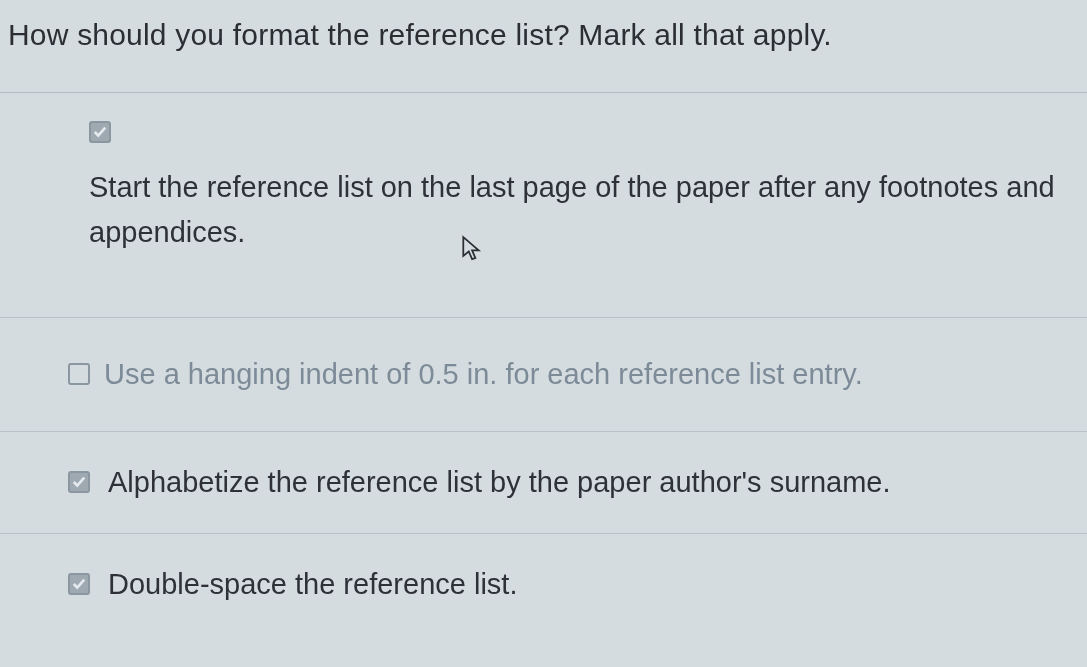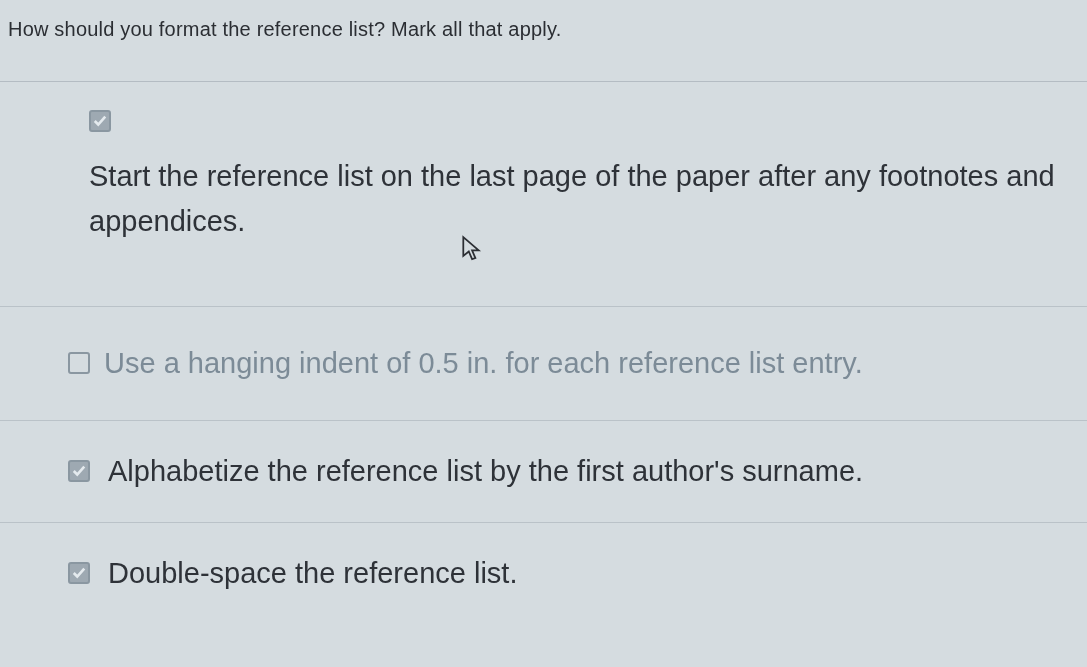--- a/index.html
+++ b/index.html
@@ -9,21 +9,21 @@
       background: #d5dce0;
       font-family: "Segoe UI", "Helvetica Neue", Arial, sans-serif;
       color: #2d2f33;
       overflow: hidden;
     }
     .question-header {
       padding: 18px 0 40px 8px;
       border-bottom: 1px solid rgba(120,130,140,0.35);
     }
     .question-text {
-      font-size: 20px;
+      font-size: 30px;
       font-weight: 400;
       color: #2b2e33;
       letter-spacing: 0.2px;
     }
     .options-block { }
     .option-row {
       display: flex;
       align-items: flex-start;
       padding: 20px 12px 20px 68px;
       border-bottom: 1px solid rgba(120,130,140,0.28);
@@ -127,21 +127,21 @@
     </div>
     <span class="option-text">Use a hanging indent of 0.5 in. for each reference list entry.</span>
   </div>
 
   <div class="option-row row-3">
     <div class="checkbox checked">
       <svg viewBox="0 0 16 16">
           <polyline points="2,8 6,12 14,3"></polyline>
         </svg>
     </div>
-    <span class="option-text">Alphabetize the reference list by the first author's surname.</span>
+    <span class="option-text">Alphabetize the reference list by the paper author's surname.</span>
   </div>
 
   <div class="option-row row-4">
     <div class="checkbox checked">
       <svg viewBox="0 0 16 16">
           <polyline points="2,8 6,12 14,3"></polyline>
         </svg>
     </div>
     <span class="option-text">Double-space the reference list.</span>
   </div>

